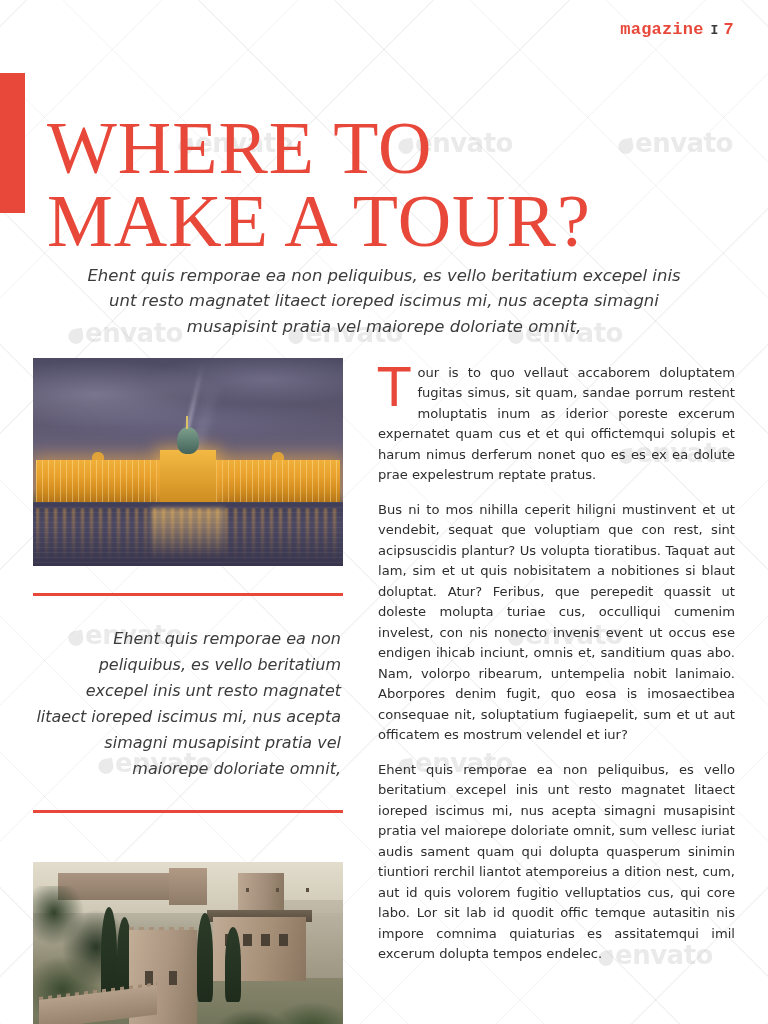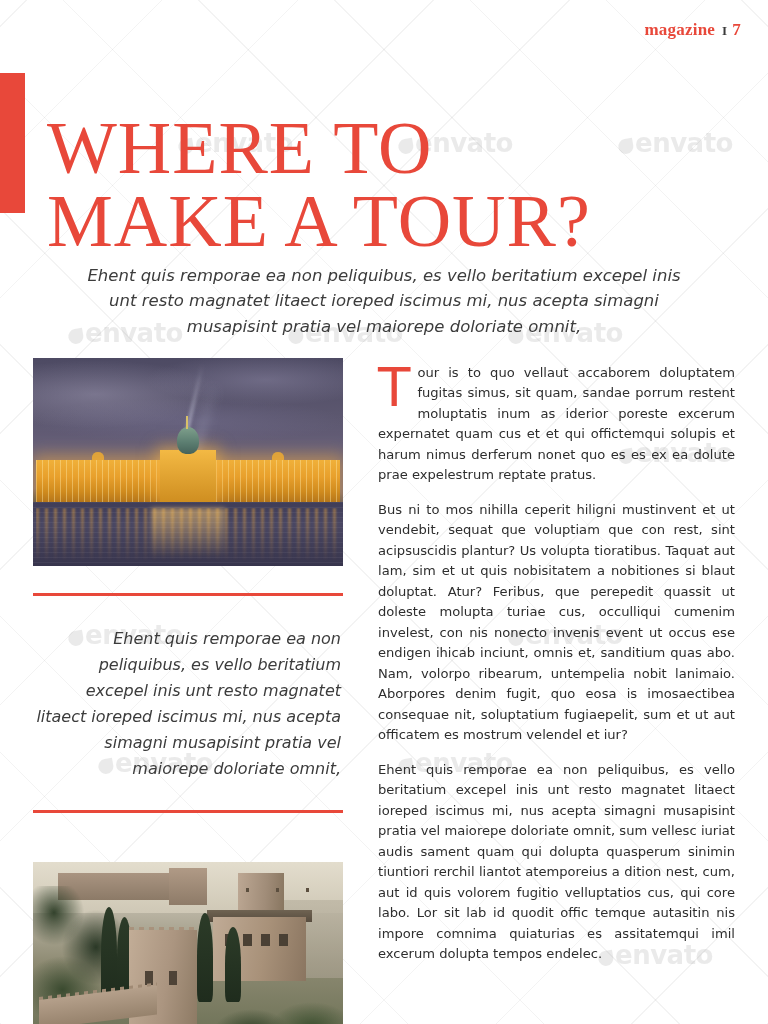--- a/index.html
+++ b/index.html
@@ -24,23 +24,23 @@
     font-family:"DejaVu Sans",sans-serif;white-space:nowrap;
   }
   .wm .leaf{
     display:inline-block;width:15px;height:15px;margin-right:2px;
     background:rgba(130,130,130,.17);
     border-radius:60% 0 60% 60%;transform:rotate(-10deg) translateY(2px);
   }
 
   
   .masthead{
-    position:absolute;top:20px;right:27px;z-index:5;
+    position:absolute;top:20px;right:34px;z-index:5;
     font-size:17px;font-weight:bold;color:#E8483A;
-    font-family:Liberation Serif, serif;letter-spacing:.2px;
+    font-family:Liberation Mono, monospace;letter-spacing:.2px;
   }
   .masthead .sep{color:#3a3a3a;margin:0 5px 0 7px;font-size:13px;}
   .masthead .pg{color:#E8483A;}
 
   
   .accent-bar{
     position:absolute;left:0;top:73px;width:25px;height:140px;
     background:#E8483A;z-index:5;
   }
   .headline{

